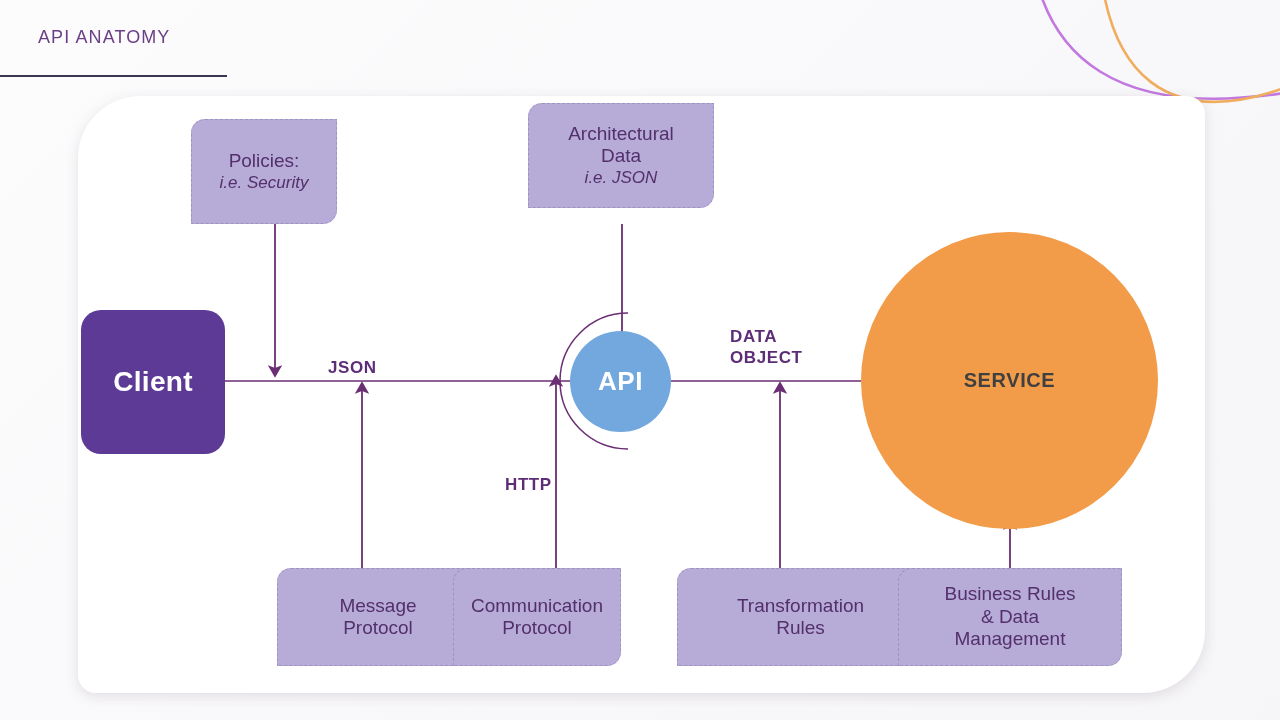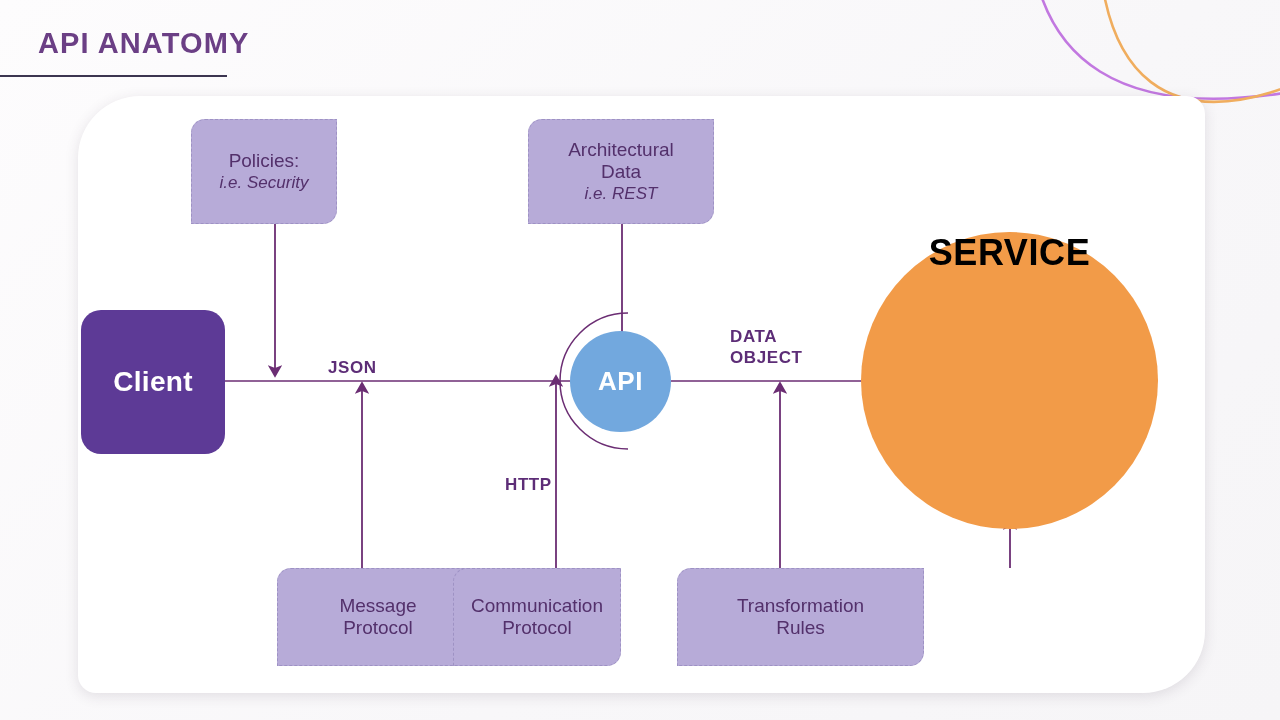--- a/index.html
+++ b/index.html
@@ -26,22 +26,22 @@
   #corner-deco {
     position: absolute;
     right: 0; top: 0;
     width: 280px; height: 160px;
     pointer-events: none;
   }
   
   #page-title {
     position: absolute;
     left: 38px; top: 27px;
-    font-size: 29px;
-    font-weight: 700;
+    font-size: 18px;
+    font-weight: 400;
     letter-spacing: 1.1px;
     color: #6b3f85;
     font-family: "Liberation Sans", sans-serif;
   }
   #title-rule {
     position: absolute;
     left: 0; top: 75px;
     width: 227px; height: 2px;
     background: #3c3550;
   }
@@ -108,25 +108,25 @@
     justify-content: center;
     letter-spacing: .5px;
   }
   
   #service-node {
     position: absolute;
     left: 861px; top: 232px;
     width: 297px; height: 297px;
     border-radius: 50%;
     background: #f29b48;
-    color: #000000;
-    font-size: 36px;
-    font-weight: 700;
-    display: flex;
-    align-items: flex-start;
+    color: #404040;
+    font-size: 20px;
+    font-weight: 700;
+    display: flex;
+    align-items: center;
     justify-content: center;
     letter-spacing: .6px;
   }
   
   .edge-label {
     position: absolute;
     color: #5d2d77;
     font-weight: 700;
     font-size: 17px;
     letter-spacing: .6px;
@@ -184,25 +184,25 @@
     <line x1="1010" y1="568" x2="1010" y2="524" stroke="#6b2d73" stroke-width="1.8" marker-end="url(#arrowhead)"></line>
   </svg>
 
   <div class="lilac-box" id="box-policies" style="left:191px; top:119px; width:146px; height:105px;">
     <div class="txt">
       <span>Policies:</span>
       <span class="sub">i.e. Security</span>
     </div>
   </div>
 
-  <div class="lilac-box" id="box-architectural-model" style="left:528px; top:119px; width:186px; height:105px;align-items:center;">
+  <div class="lilac-box" id="box-architectural-model" style="left:528px; top:103px; width:186px; height:105px;align-items:center;">
     <div class="txt">
       <span>Architectural</span><br>
       <span>Data</span>
-      <span class="sub">i.e. REST</span>
+      <span class="sub">i.e. JSON</span>
     </div>
   </div>
 
   <div id="api-node">
     <span>API</span>
   </div>
 
   <div id="client-node">
     <span>Client</span>
   </div>
@@ -232,14 +232,21 @@
     </div>
   </div>
 
   <div class="lilac-box" id="box-transformation-rules" style="left:677px; top:568px; width:247px; height:98px;">
     <div class="txt">
       <span>Transformation</span><br>
       <span>Rules</span>
     </div>
   </div>
 
+  <div class="lilac-box" id="box-business-rules" style="left:898px; top:568px; width:224px; height:98px;">
+    <div class="txt">
+      <span>Business Rules</span><br>
+      <span>&amp; Data</span><br>
+      <span>Management</span>
+    </div>
+  </div>
 
 </div>
 
 </body></html>

